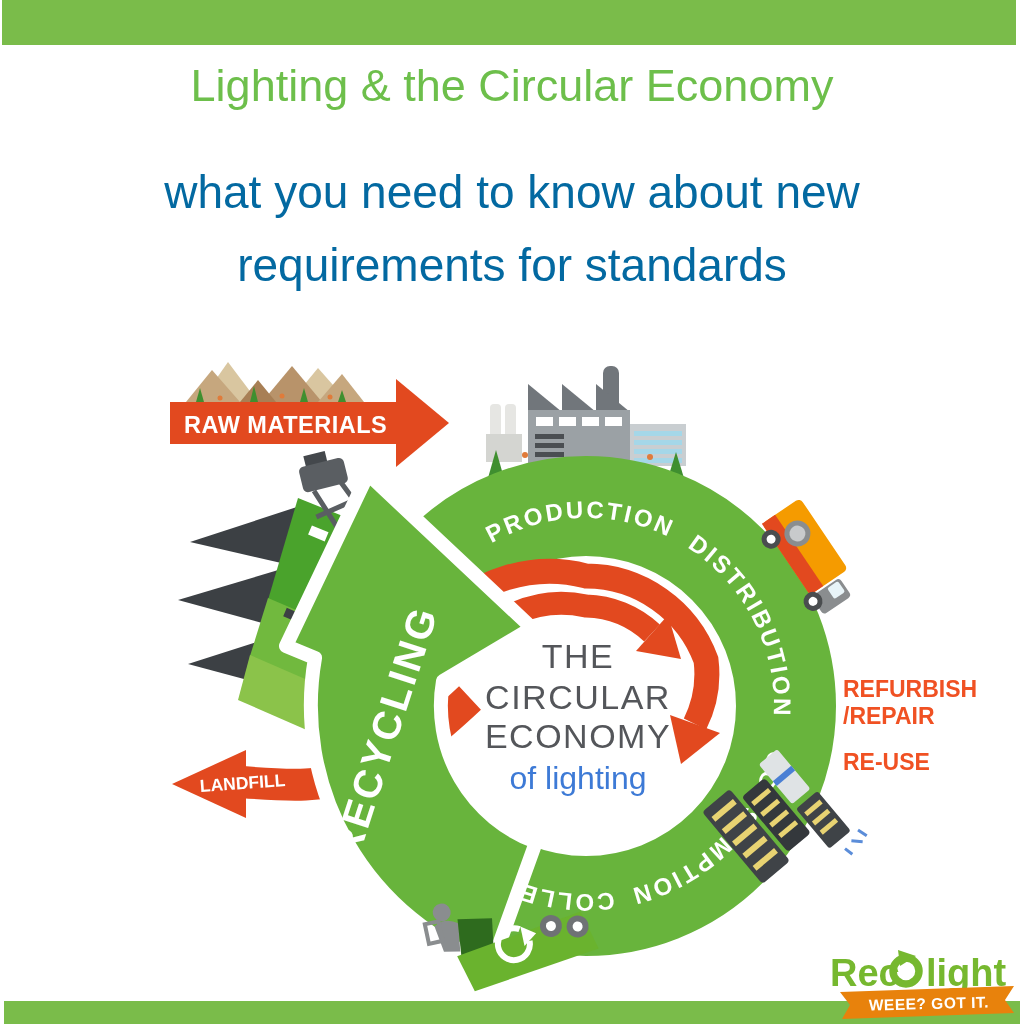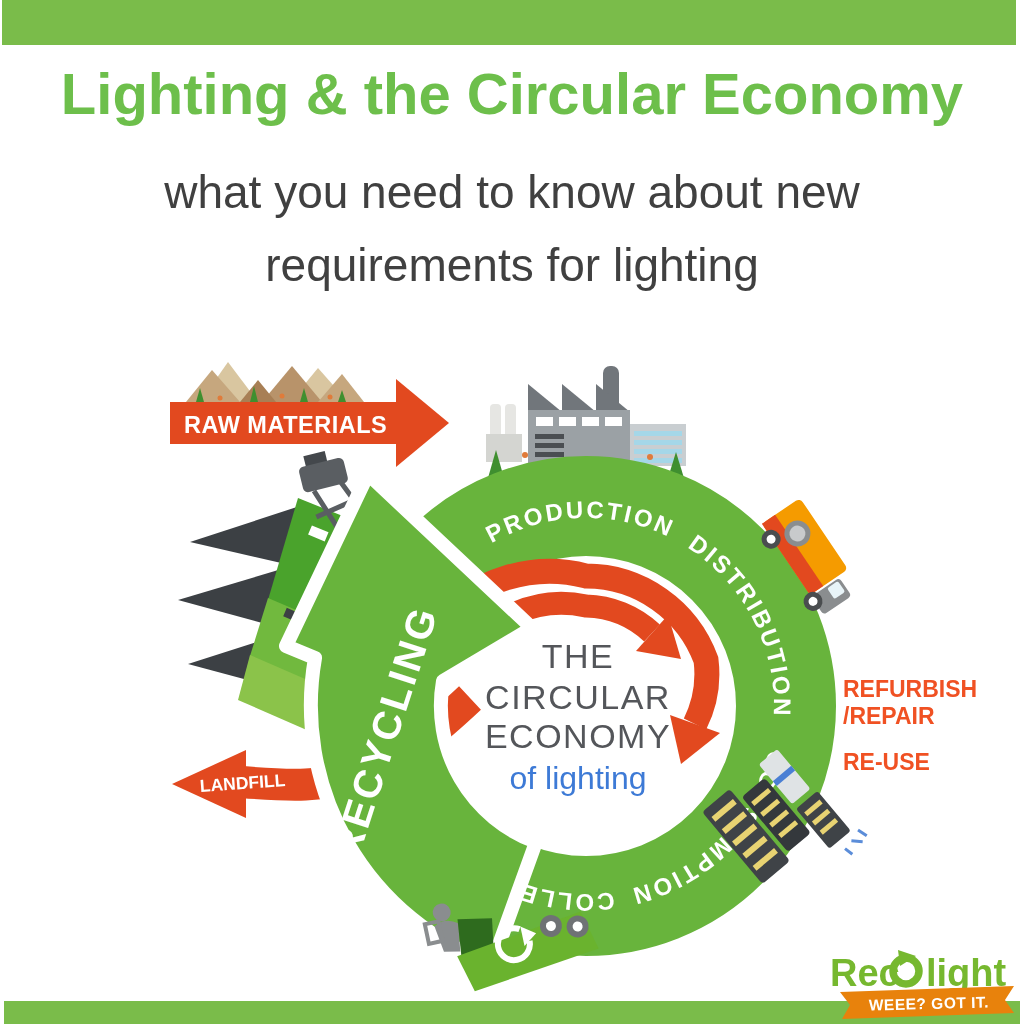--- a/index.html
+++ b/index.html
@@ -5,25 +5,25 @@
   html,body{margin:0;padding:0;}
   body{
     width:1024px;height:1024px;position:relative;background:#ffffff;
     font-family:"Liberation Sans", sans-serif;overflow:hidden;
   }
   .bar{position:absolute;background:#7abc4a;}
   .bar-top{top:0;left:2px;right:8px;height:45px;}
   .bar-bottom{top:1001px;left:4px;right:4px;height:23px;}
   .page-title{
     position:absolute;top:60px;left:0;width:100%;text-align:center;
-    font-size:58px;font-weight:700;color:#6dbf4b;letter-spacing:0px;white-space:nowrap;
+    font-size:45px;font-weight:400;color:#6dbf4b;letter-spacing:0px;white-space:nowrap;
   }
   .subtitle{
     position:absolute;top:156px;left:0;width:100%;text-align:center;
-    font-size:46px;line-height:73px;font-weight:500;color:#404040;
+    font-size:46px;line-height:73px;font-weight:500;color:#0369a1;
   }
   .diagram-svg{position:absolute;top:0;left:0;z-index:2;}
   .ring-label{font-size:24px;font-weight:700;letter-spacing:2.5px;fill:#ffffff;}
   .recycling-label{font-size:40px;font-weight:700;letter-spacing:3px;fill:#ffffff;}
   .center-gray{font-size:34px;font-weight:400;letter-spacing:1.5px;fill:#54565a;}
   .center-blue{font-size:32px;font-weight:400;fill:#3d7ad6;}
   .flow-white{font-weight:700;fill:#ffffff;}
   .side-orange{font-size:23px;font-weight:700;fill:#f05123;}
   .logo-text{font-size:38px;font-weight:700;fill:#76b82f;}
   .ribbon-text{font-size:15.5px;font-weight:700;letter-spacing:0.5px;fill:#ffffff;}
@@ -31,21 +31,21 @@
 </head>
 <body>
 
 <div class="bar bar-top"></div>
 <div class="bar bar-bottom"></div>
 
 <div class="page-title">Lighting &amp; the Circular Economy</div>
 
 <div class="subtitle">
   <div>what you need to know about new</div>
-  <div>requirements for lighting</div>
+  <div>requirements for standards</div>
 </div>
 
 <svg class="diagram-svg" width="1024" height="1024" viewBox="0 0 1024 1024">
 
   <g>
     <rect x="490" y="404" width="11" height="58" rx="4" fill="#e6e6e3"></rect>
     <rect x="505" y="404" width="11" height="58" rx="4" fill="#e6e6e3"></rect>
     <rect x="486" y="434" width="36" height="28" fill="#d4d5d1"></rect>
     <rect x="603" y="366" width="16" height="52" rx="7" fill="#71767b"></rect>
     <polygon points="528,412 528,384 562,412" fill="#71767b"></polygon>

